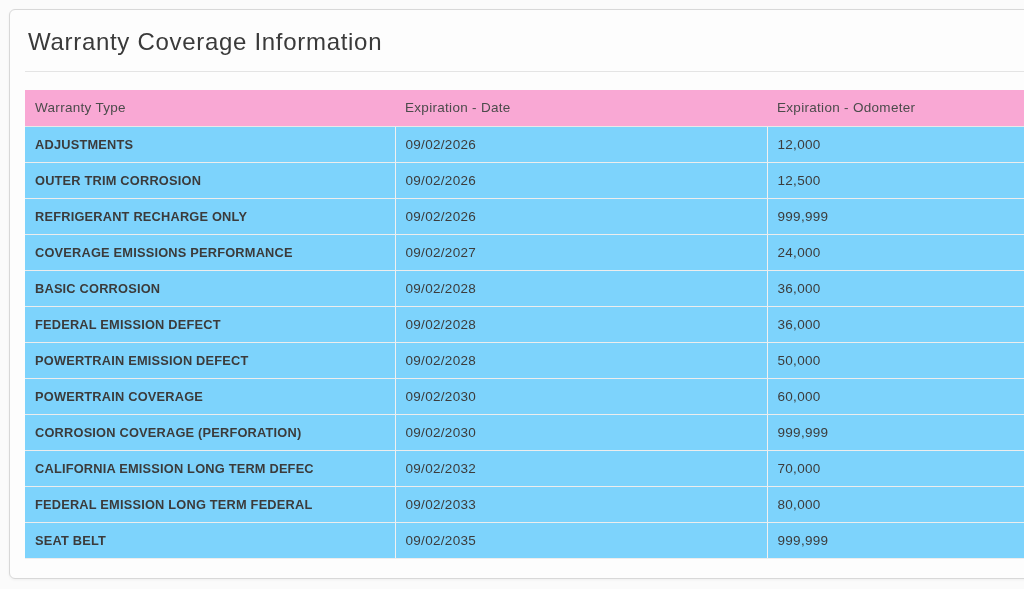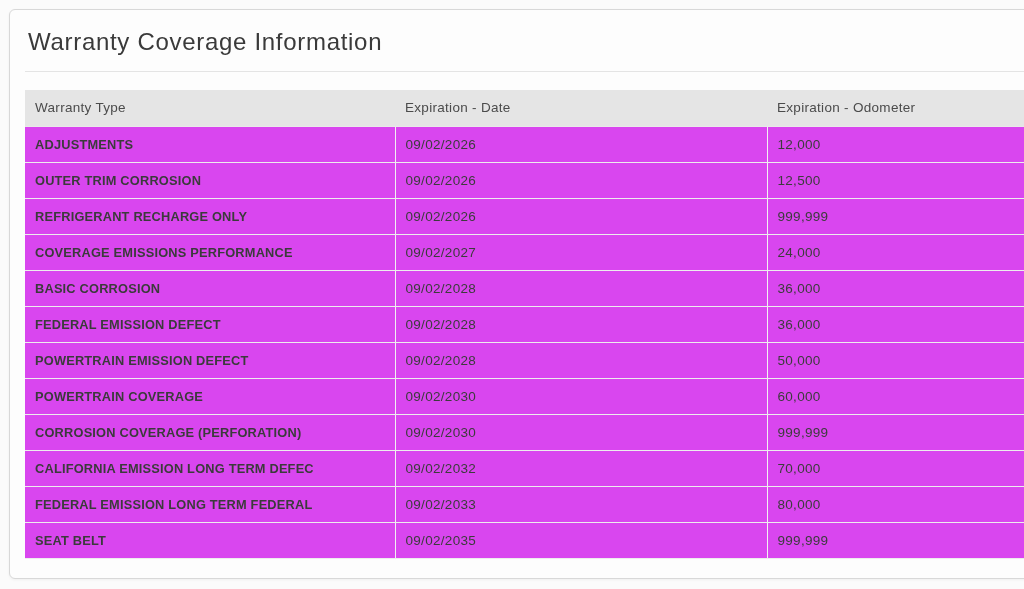--- a/index.html
+++ b/index.html
@@ -39,38 +39,38 @@
   }
   table.warranty {
     margin: 18px 15px 0 15px;
     width: calc(100% - 30px);
     border-collapse: collapse;
     table-layout: fixed;
   }
   col.c1 { width: 370px; }
   col.c2 { width: 372px; }
   table.warranty th {
-    background: #e5e5e5;
+    background: #f9a8d4;
     height: 36px;
     font-weight: 400;
     font-size: 13.5px;
     color: #4b4b4b;
     text-align: left;
     padding: 0 0 0 10px;
     letter-spacing: 0.3px;
     border-bottom: 1px solid #e9e9e9;
   }
   table.warranty td {
     height: 36px;
     font-size: 13.5px;
     color: #3c3c3c;
     padding: 0 0 0 10px;
     letter-spacing: 0.3px;
     border-bottom: 1px solid #ededed;
-    background: #d946ef;
+    background: #7dd3fc;
     white-space: nowrap;
     overflow: hidden;
   }
   table.warranty td:not(:last-child) {
     border-right: 1px solid #f1f1f1;
   }
   table.warranty td.c-type {
     font-weight: bold;
     font-size: 12.8px;
     letter-spacing: 0.2px;

